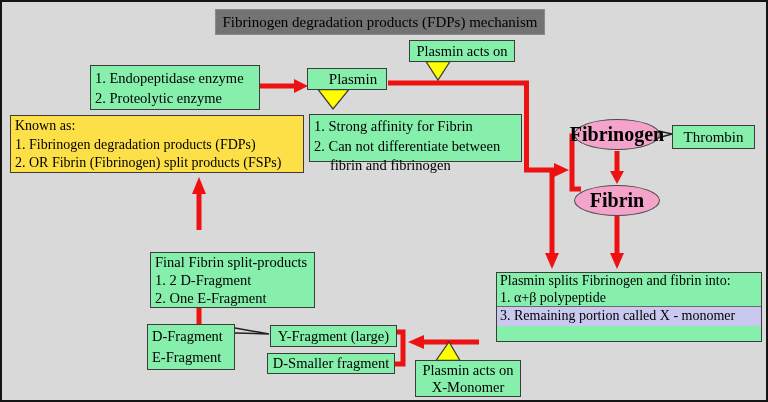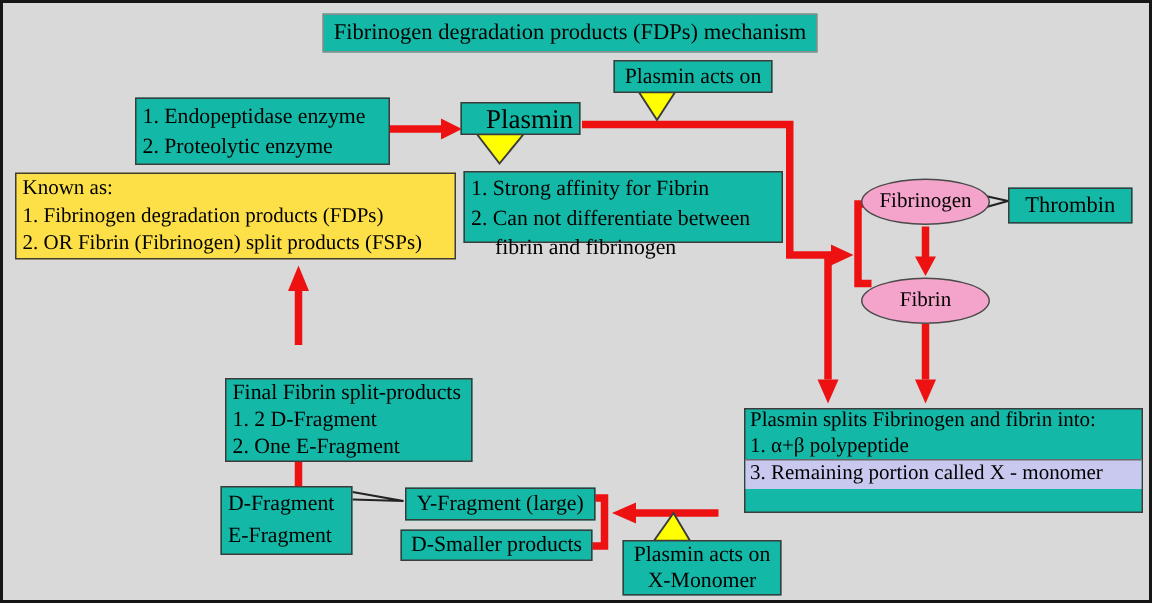--- a/index.html
+++ b/index.html
@@ -2,28 +2,28 @@
 <html><head>
 <meta charset="utf-8">
 <style>
   html,body{margin:0;padding:0;background:#b9b9b9;}
   .stage{
     position:relative;width:768px;height:402px;box-sizing:border-box;
     background:#d9d9d9;border:2px solid #151515;overflow:hidden;
     font-family:"Liberation Serif", serif;color:#000;
   }
   .lines-layer{position:absolute;left:0;top:0;width:768px;height:402px;z-index:1;}
-  .box{position:absolute;box-sizing:border-box;z-index:2;background:#14b8a6;
+  .box{position:absolute;box-sizing:border-box;z-index:2;background:#86efac;
        border:1px solid #3c3c3c;padding:1px 4px;white-space:nowrap;
        font-size:14.5px;line-height:1.25;}
   .center{display:flex;align-items:center;justify-content:center;padding:0 2px;}
-  .title{background:#14b8a6;border-color:#8a8a8a;font-size:15px;}
+  .title{background:#737373;border-color:#8a8a8a;font-size:15px;}
   .orange{background:#fde047;font-size:14px;line-height:18.5px;padding-top:1px;}
   .ellipse{border-radius:50%;background:#f4a3ca;border:1.5px solid #4a4a4a;
-           display:flex;align-items:center;justify-content:center;font-size:14px;}
+           display:flex;align-items:center;justify-content:center;font-size:20px;font-weight:bold;}
   .splits{padding:0;font-size:14px;line-height:16.5px;}
   .splits .ln{padding:0 3px;}
   .splits .strip{background:#c9c9ef;border-top:1px solid #6a6a6a;height:19px;line-height:18px;}
   .ln{display:block;}
   .ind{padding-left:16px;}
 </style>
 </head>
 <body>
 
 <div class="stage">
@@ -85,21 +85,21 @@
 
   <div class="box title center" style="left:213px;top:7px;width:330px;height:26px;">Fibrinogen degradation products (FDPs) mechanism</div>
 
   <div class="box center" style="left:407px;top:38px;width:106px;height:22px;">Plasmin acts on</div>
 
   <div class="box" style="left:88px;top:63px;width:170px;height:45px;line-height:20px;padding-top:2px;">
     <span class="ln">1. Endopeptidase enzyme</span>
     <span class="ln">2. Proteolytic enzyme</span>
   </div>
 
-  <div class="box center" style="left:305px;top:66px;width:80px;height:22px;font-size:18px;padding-left:14px;">Plasmin</div>
+  <div class="box center" style="left:305px;top:66px;width:80px;height:22px;font-size:15px;padding-left:14px;">Plasmin</div>
 
   <div class="box" style="left:307px;top:112px;width:213px;height:48px;line-height:19.5px;padding-top:2px;">
     <span class="ln">1. Strong affinity for Fibrin</span>
     <span class="ln">2. Can not differentiate between</span>
     <span class="ln ind">fibrin and fibrinogen</span>
   </div>
 
   <div class="box orange" style="left:8px;top:113px;width:294px;height:58px;">
     <span class="ln">Known as:</span>
     <span class="ln">1. Fibrinogen degradation products (FDPs)</span>
@@ -112,21 +112,21 @@
     <span class="ln">2. One E-Fragment</span>
   </div>
 
   <div class="box" style="left:145px;top:322px;width:88px;height:46px;line-height:21px;padding-top:1px;">
     <span class="ln">D-Fragment</span>
     <span class="ln">E-Fragment</span>
   </div>
 
   <div class="box center" style="left:268px;top:323px;width:127px;height:22px;">Y-Fragment (large)</div>
 
-  <div class="box center" style="left:265px;top:351px;width:128px;height:21px;">D-Smaller products</div>
+  <div class="box center" style="left:265px;top:351px;width:128px;height:21px;">D-Smaller fragment</div>
 
   <div class="box" style="left:413px;top:358px;width:106px;height:37px;line-height:17px;text-align:center;padding-top:1px;">
     <span class="ln">Plasmin acts on</span>
     <span class="ln">X-Monomer</span>
   </div>
 
   <div class="box splits" style="left:494px;top:270px;width:266px;height:70px;">
     <span class="ln">Plasmin splits Fibrinogen and fibrin into:</span>
     <span class="ln">1. α+β polypeptide</span>
     <span class="ln strip">3. Remaining portion called X - monomer</span>

